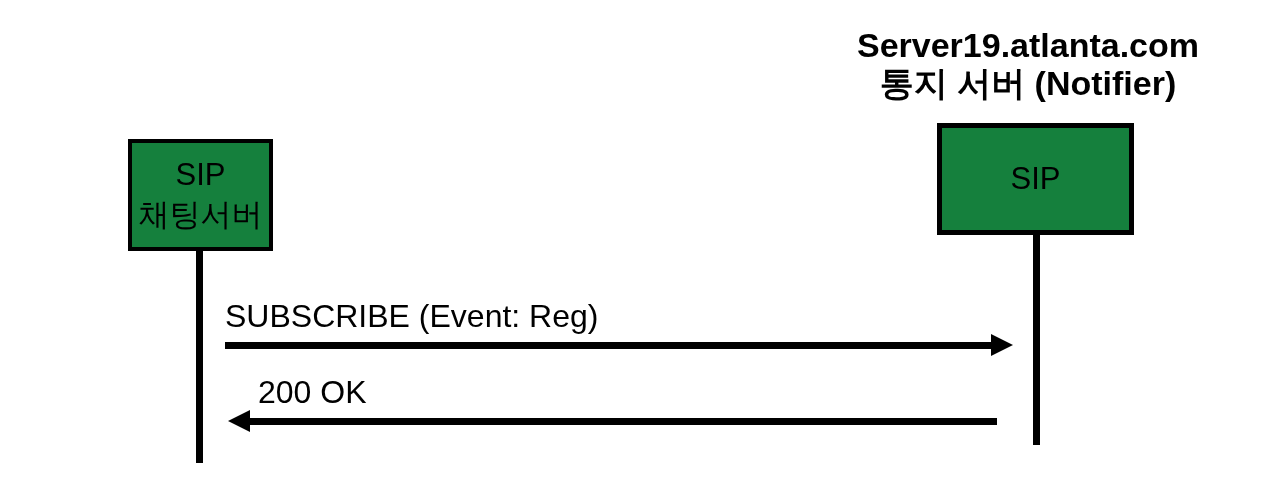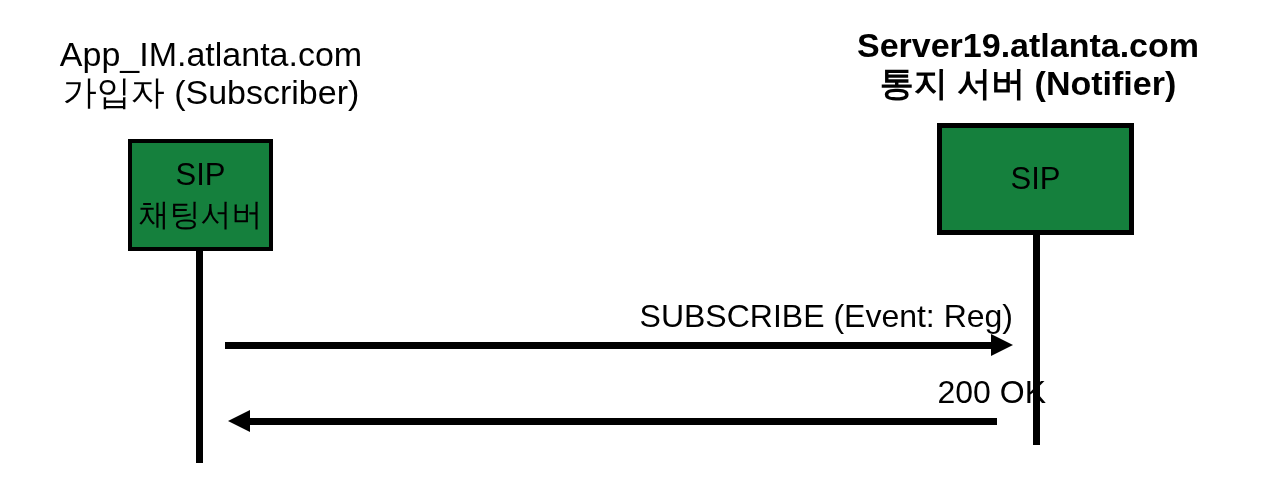--- a/index.html
+++ b/index.html
@@ -62,21 +62,21 @@
     position: absolute;
     width: 7px;
     background: #000000;
   }
   .lifeline.left  { left: 196px;  top: 249px; height: 214px; }
   .lifeline.right { left: 1033px; top: 235px; height: 210px; }
 
   
   .msg-label {
     position: absolute;
-    text-align: right;
+    text-align: left;
     font-size: 32px;
     line-height: 36px;
     white-space: nowrap;
   }
   .msg-label.msg1 { left: 225px; top: 298px; width: 788px; }
   .msg-label.msg2 { left: 258px; top: 374px; width: 788px; }
 
   .arrow-shaft {
     position: absolute;
     height: 7px;
@@ -99,24 +99,20 @@
   .arrow-head.point-left {
     left: 228px; top: 410px;
     border-right: 22px solid #000000;
   }
 </style>
 </head>
 <body>
 
 <div id="canvas">
 
-  <div class="actor-title left">
-    <div>App_IM.atlanta.com</div>
-    <div>가입자 (Subscriber)</div>
-  </div>
 
   <div class="actor-title right">
     <div>Server19.atlanta.com</div>
     <div>통지 서버 (Notifier)</div>
   </div>
 
   <div class="node-box left-box">
     <div>SIP</div>
     <div class="misspell">채팅서버</div>
   </div>

